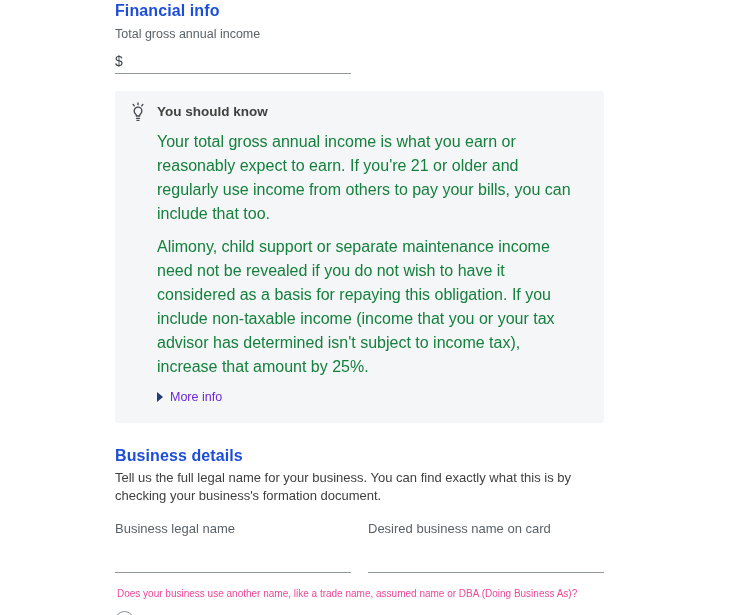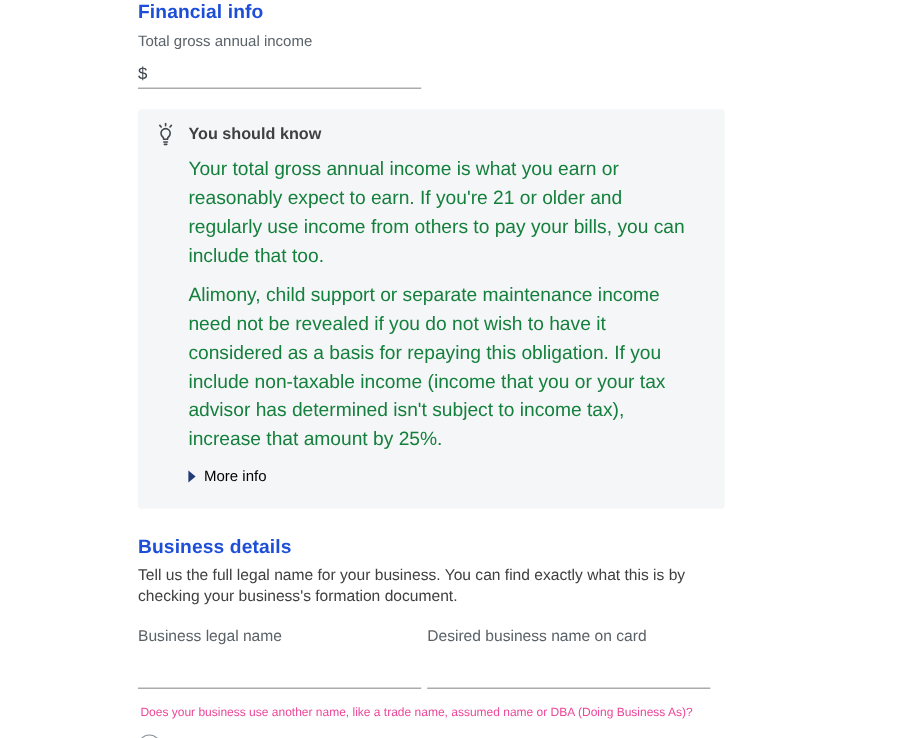--- a/index.html
+++ b/index.html
@@ -96,21 +96,21 @@
   }
   .disclosure-triangle {
     width: 0; height: 0;
     border-left: 6px solid #233c77;
     border-top: 5px solid transparent;
     border-bottom: 5px solid transparent;
     margin-right: 7px;
   }
   .more-info-text {
     font-size: 12.5px;
-    color: #000000;
+    color: #6d28d9;
   }
 
   
   .section { margin-top: 24px; }
   .select-field { margin-top: 14px; }
   .select-row {
     display: flex;
     align-items: flex-end;
     justify-content: space-between;
     border-bottom: 1px solid #939899;
@@ -130,21 +130,21 @@
   
   .section-description {
     margin: 4px 0 0 0;
     font-size: 13px;
     line-height: 1.45;
     color: #404040;
     max-width: 470px;
   }
   .two-col-row {
     display: flex;
-    gap: 5px;
+    gap: 17px;
     margin-top: 15px;
   }
   .two-col-row .field-label { font-size: 13px; }
   .two-col-row .input-row { height: 36px; }
 
   .dba-question {
     margin-top: 15px;
     font-size: 10px;
     color: #ec4899;
     padding-left: 2px;

